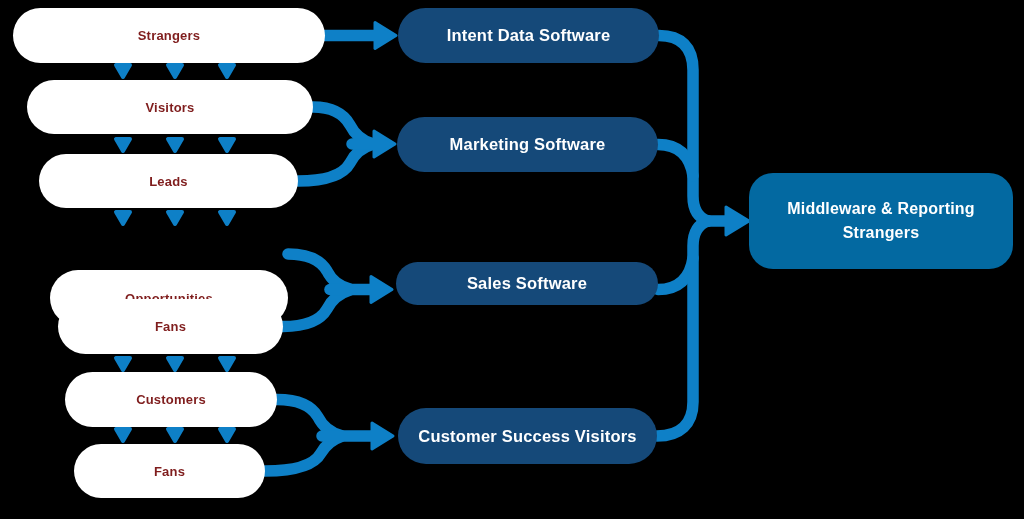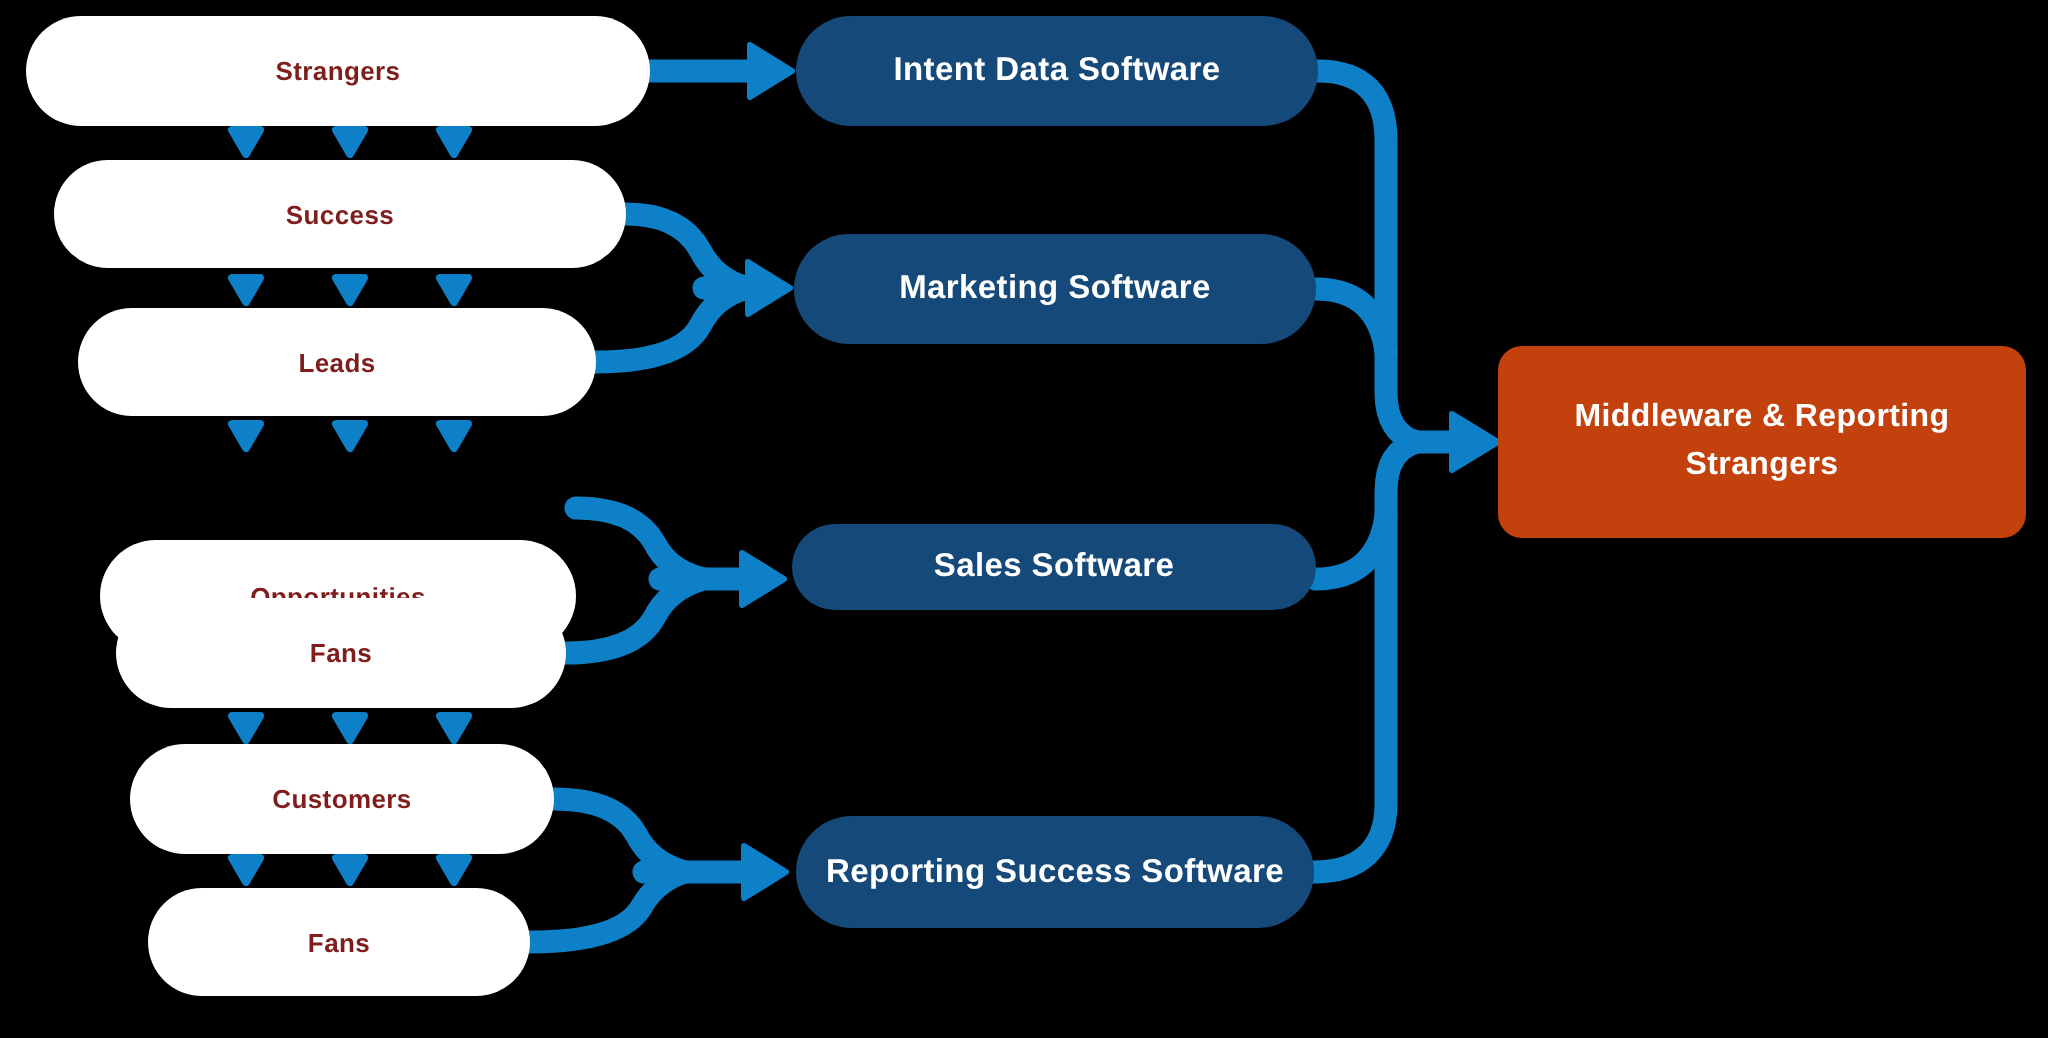--- a/index.html
+++ b/index.html
@@ -10,21 +10,21 @@
   svg.wires{position:absolute;left:0;top:0;width:1024px;height:519px;}
   .wire{fill:none;stroke:#0E80C7;stroke-width:11.5;stroke-linecap:round;stroke-linejoin:round;}
   .arrowhead{fill:#0E80C7;stroke:#0E80C7;stroke-width:3;stroke-linejoin:round;}
   .tri{fill:#0E80C7;stroke:#0E80C7;stroke-width:4;stroke-linejoin:round;}
   .node{
     position:absolute;display:flex;align-items:center;justify-content:center;
     box-sizing:border-box;text-align:center;font-weight:600;letter-spacing:.2px;
   }
   .funnel-node{background:#FFFFFF;color:#7f1d1d;border-radius:28px;font-size:13px;}
   .sw-node{background:#154979;color:#FFFFFF;border-radius:28px;font-size:16.5px;text-align:center;}
-  .out-node{background:#c2410c;color:#FFFFFF;border-radius:12px;font-size:16px;
+  .out-node{background:#0369a1;color:#FFFFFF;border-radius:24px;font-size:16px;
     line-height:1.5;flex-direction:column;}
 </style>
 </head>
 <body>
 
 <div class="canvas">
 
   <svg class="wires" viewBox="0 0 1024 519">
 
     <g>
@@ -78,30 +78,30 @@
       <path class="wire" d="M659,35.5 C681,35.5 693,47 693,70 L693,196 C693,211 699,218 708,221"></path>
       <path class="wire" d="M658,144.5 C678,144.5 690,155 693,176"></path>
       <path class="wire" d="M658,289.5 C678,289.5 690,279 693,258"></path>
       <path class="wire" d="M657,436 C680,436 693,424 693,402 L693,246 C693,231 699,224 708,221"></path>
       <path class="wire" d="M704,221 L727,221"></path>
       <path class="arrowhead" d="M726,207 L749,221 L726,235 Z"></path>
     </g>
   </svg>
 
   <div class="node funnel-node" style="left:13px;top:8px;width:312px;height:55px;">Strangers</div>
-  <div class="node funnel-node" style="left:27px;top:80px;width:286px;height:54px;">Success</div>
+  <div class="node funnel-node" style="left:27px;top:80px;width:286px;height:54px;">Visitors</div>
   <div class="node funnel-node" style="left:39px;top:154px;width:259px;height:54px;">Leads</div>
   <div class="node funnel-node" style="left:50px;top:226px;width:238px;height:56px;margin-top:44px;">Opportunities</div>
   <div class="node funnel-node" style="left:58px;top:299px;width:225px;height:55px;">Fans</div>
   <div class="node funnel-node" style="left:65px;top:372px;width:212px;height:55px;">Customers</div>
   <div class="node funnel-node" style="left:74px;top:444px;width:191px;height:54px;">Fans</div>
 
   <div class="node sw-node" style="left:398px;top:8px;width:261px;height:55px;">Intent Data Software</div>
   <div class="node sw-node" style="left:397px;top:117px;width:261px;height:55px;">Marketing Software</div>
   <div class="node sw-node" style="left:396px;top:262px;width:262px;height:43px;">Sales Software</div>
-  <div class="node sw-node" style="left:398px;top:408px;width:259px;height:56px;">Reporting Success Software</div>
+  <div class="node sw-node" style="left:398px;top:408px;width:259px;height:56px;">Customer Success Visitors</div>
 
   <div class="node out-node" style="left:749px;top:173px;width:264px;height:96px;">
     <span>Middleware &amp; Reporting</span>
     <span>Strangers</span>
   </div>
 
 </div>
 
 </body></html>

